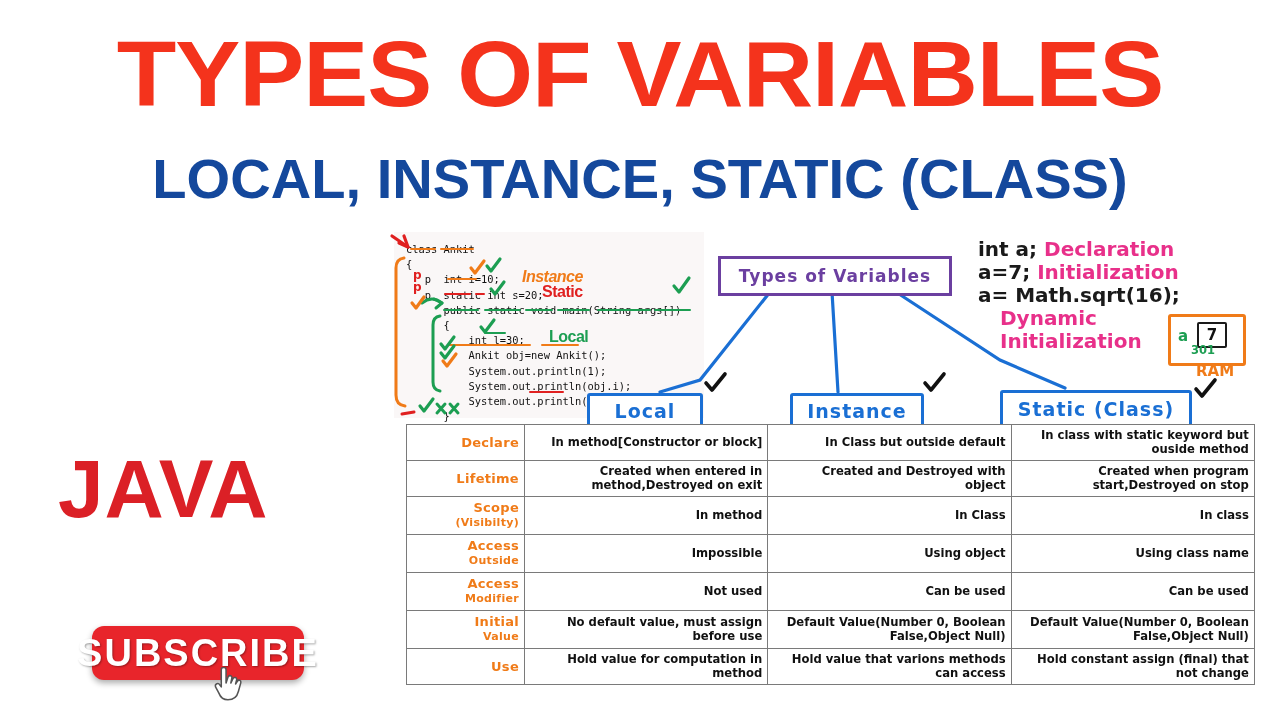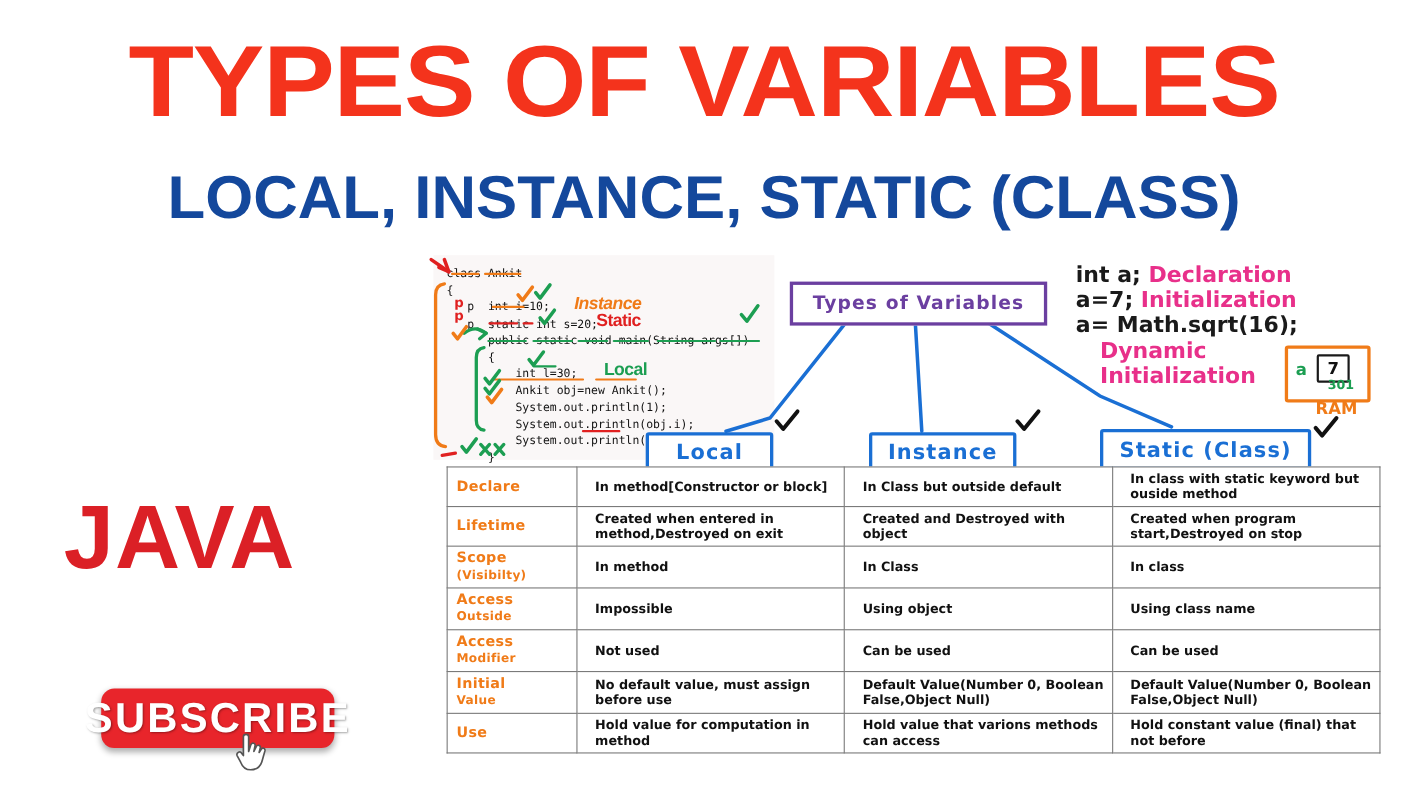--- a/index.html
+++ b/index.html
@@ -92,21 +92,21 @@
     position:absolute; left: 1168px; top: 314px; width: 72px; height: 46px;
     border: 3px solid #F07B18; border-radius:3px; background:#fff;
   }
   .ram-a { position:absolute; left:7px; top:10px; font-family:"DejaVu Sans",sans-serif; font-weight:bold; font-size:15px; color:#1C9E52;}
   .ram-val {
     position:absolute; left:26px; top:5px; width:26px; height:22px;
     border:2.5px solid #1a1a1a; border-radius:2px;
     display:flex; align-items:center; justify-content:center;
     font-family:"DejaVu Sans",sans-serif; font-weight:bold; font-size:15px; color:#111;
   }
-  .ram-addr { position:absolute; left:36px; top:26px; font-family:"DejaVu Sans",sans-serif; font-weight:bold; font-size:11.5px; color:#1C9E52;}
+  .ram-addr { position:absolute; left:20px; top:26px; font-family:"DejaVu Sans",sans-serif; font-weight:bold; font-size:11.5px; color:#1C9E52;}
   .ram-label { position:absolute; left:1196px; top:362px; font-family:"DejaVu Sans",sans-serif; font-weight:bold; font-size:15px; color:#F07B18;}
 
   
   .tbox {
     position:absolute;
     display:flex; align-items:center; justify-content:center;
     font-family:"DejaVu Sans", sans-serif; font-weight:bold;
     background:#fff;
     white-space:nowrap;
   }
@@ -131,20 +131,21 @@
   }
   .vtable td {
     border: 1.6px solid #7a7a7a;
     vertical-align: middle;
     padding: 3px 5px 4px 16px;
     font-family: "DejaVu Sans", sans-serif;
     font-weight: bold;
     font-size: 11.6px;
     line-height: 14px;
     color:#111;
+    text-align:right;
   }
   .vtable td.rowlabel {
     color:#F07B18;
     font-size: 13px;
     line-height:15px;
     letter-spacing:0.3px;
     padding-left:8px;
   }
   .vtable td.rowlabel .sublabel { font-size:11px; display:block; }
   .col-label { width: 118px; }
@@ -367,19 +368,19 @@
         </td>
         <td>No default value, must assign before  use</td>
         <td>Default Value(Number 0, Boolean False,Object Null)</td>
         <td>Default Value(Number 0, Boolean False,Object Null)</td>
       </tr>
 
       <tr>
         <td class="rowlabel"><span>Use</span></td>
         <td>Hold value for computation in method</td>
         <td>Hold value that varions methods can access</td>
-        <td>Hold constant value (final) that not before</td>
+        <td>Hold constant assign (final) that not change</td>
       </tr>
 
     </tbody>
   </table>
 
 </div>
 
 </body></html>

